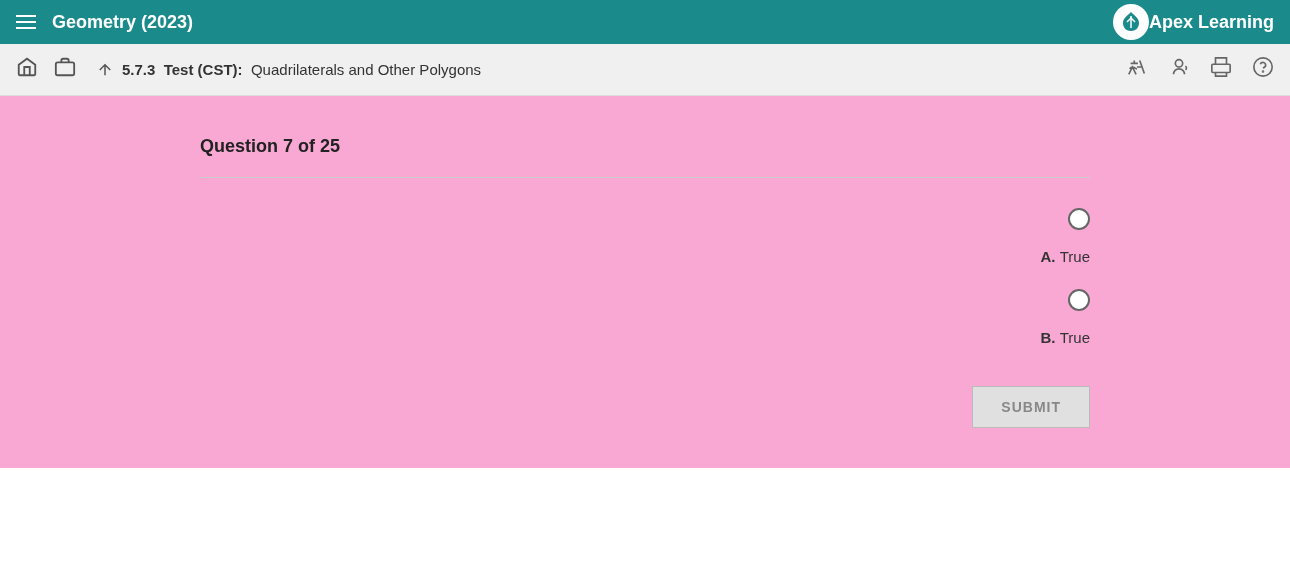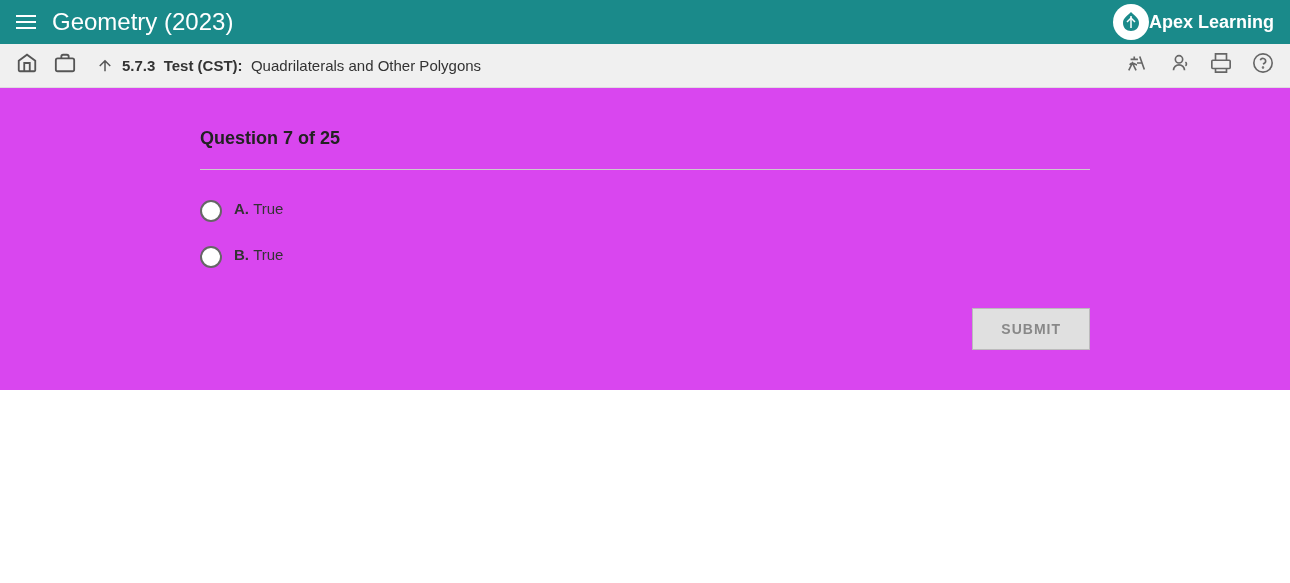--- a/index.html
+++ b/index.html
@@ -21,22 +21,22 @@
       flex-direction: column;
       gap: 4px;
     }
     .top-bar-menu span {
       display: block;
       width: 20px;
       height: 2px;
       background: white;
     }
     .top-bar-title {
-      font-size: 24px;
-      font-weight: normal;
+      font-size: 18px;
+      font-weight: bold;
       color: white;
       flex: 1;
     }
     .top-bar-logo {
       display: flex;
       align-items: center;
       gap: 0;
       color: white;
       font-size: 18px;
       font-weight: bold;
@@ -50,21 +50,21 @@
       align-items: center;
       justify-content: center;
       color: #1a8a8a;
       font-size: 14px;
       font-weight: bold;
     }
 
     
     .secondary-bar {
       background: #f0f0f0;
-      height: 44px;
+      height: 52px;
       display: flex;
       align-items: center;
       padding: 0 16px;
       border-bottom: 1px solid #ddd;
     }
     .nav-icons-left {
       display: flex;
       align-items: center;
       gap: 16px;
       margin-right: 20px;
@@ -102,21 +102,21 @@
     }
     .nav-icon-right {
       color: #666;
       font-size: 20px;
       cursor: pointer;
     }
 
     
     .main-content {
       padding: 40px 200px 40px 200px;
-      background: #d946ef;
+      background: #f9a8d4;
     }
     .question-header {
       font-size: 18px;
       font-weight: bold;
       margin-bottom: 20px;
       color: #222;
     }
     .question-text {
       font-size: 15px;
       color: #333;
@@ -127,24 +127,25 @@
       border: none;
       border-top: 1px solid #ccc;
       margin-bottom: 30px;
     }
     .options-list {
       list-style: none;
       margin-bottom: 40px;
     }
     .option-item {
       display: flex;
-      align-items: flex-start;
-      gap: 12px;
+      align-items: flex-end;
+      gap: 18px;
       margin-bottom: 24px;
       cursor: pointer;
+      flex-direction: column;
     }
     .radio-circle {
       width: 22px;
       height: 22px;
       border-radius: 50%;
       border: 2px solid #666;
       background: white;
       flex-shrink: 0;
       cursor: pointer;
     }

